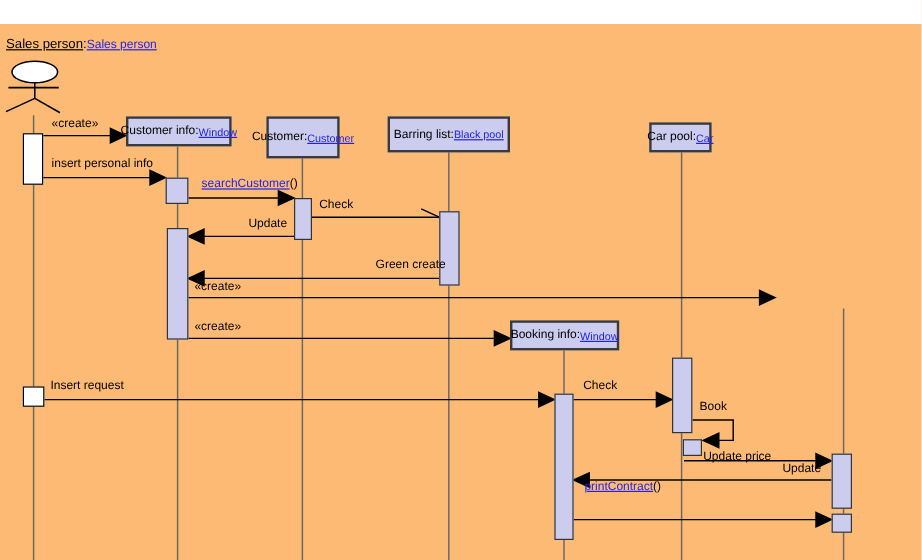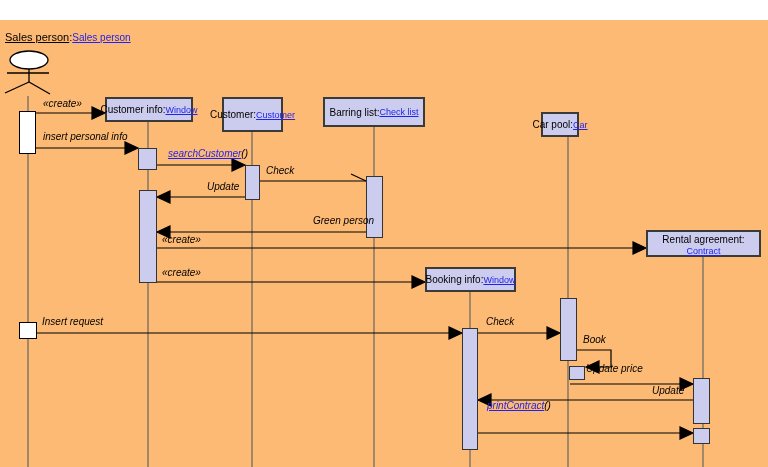--- a/index.html
+++ b/index.html
@@ -7,21 +7,21 @@
           font-family:"Liberation Sans",sans-serif;color:#000;margin-top:20px;}
   svg.layer{position:absolute;left:0;top:0;z-index:1;}
   .act{position:absolute;background:#ccccee;border:1px solid #333;z-index:2;box-sizing:border-box;}
   .act-white{position:absolute;background:#ffffff;border:1px solid #000;z-index:2;box-sizing:border-box;}
   .obj{position:absolute;background:#ccccee;border:2px solid #3a3a3a;z-index:3;box-sizing:border-box;
        display:flex;align-items:center;justify-content:center;white-space:nowrap;overflow:visible;}
   .obj.two-line{flex-direction:column;line-height:1.05;}
   .oname{font-size:10px;color:#000;}
   .osep{font-size:10px;color:#000;}
   .olink{font-size:9px;text-decoration:underline;color:#2222ee;cursor:pointer;}
-  .lbl{position:absolute;font-size:10px;color:#000;z-index:4;white-space:nowrap;line-height:1;font-style:italic;}
+  .lbl{position:absolute;font-size:10px;color:#000;z-index:4;white-space:nowrap;line-height:1;}
   .lbl .mlink{color:#2222ee;text-decoration:underline;cursor:pointer;}
   #title{position:absolute;left:5px;top:7px;z-index:4;white-space:nowrap;}
   #title .tname{font-size:11px;text-decoration:underline;color:#000;}
   #title .tsep{font-size:11px;color:#000;}
   #title .tlink{font-size:10px;text-decoration:underline;color:#2222ee;cursor:pointer;}
 </style>
 </head>
 <body>
 
 <div id="canvas">
@@ -114,45 +114,41 @@
       <a class="olink">Window</a>
     </div>
   <div class="obj" style="left:222px;top:77px;width:61px;height:35px">
       <span class="oname">Customer</span>
       <span class="osep">:</span>
       <a class="olink">Customer</a>
     </div>
   <div class="obj" style="left:323px;top:77px;width:102px;height:30px">
       <span class="oname">Barring list</span>
       <span class="osep">:</span>
-      <a class="olink">Check list</a>
+      <a class="olink">Black pool</a>
     </div>
-  <div class="obj" style="left:541px;top:92px;width:38px;height:25px">
+  <div class="obj" style="left:541px;top:82px;width:52px;height:25px">
       <span class="oname">Car pool</span>
       <span class="osep">:</span>
       <a class="olink">Car</a>
     </div>
   <div class="obj" style="left:425px;top:247px;width:91px;height:25px">
       <span class="oname">Booking info</span>
       <span class="osep">:</span>
       <a class="olink">Window</a>
     </div>
-  <div class="obj two-line" style="left:646px;top:210px;width:115px;height:27px">
-      <span><span class="oname">Rental agreement</span><span class="osep">:</span></span>
-      <a class="olink">Contract</a>
-    </div>
 
   <div class="lbl" style="left:43px;top:79px">«create»</div>
   <div class="lbl" style="left:43px;top:112px">insert personal info</div>
   <div class="lbl" style="left:168px;top:129px"><a class="mlink">searchCustomer</a><span>()</span></div>
   <div class="lbl" style="left:266px;top:146px">Check</div>
   <div class="lbl" style="left:207px;top:162px">Update</div>
-  <div class="lbl" style="left:313px;top:196px">Green person</div>
+  <div class="lbl" style="left:313px;top:196px">Green create</div>
   <div class="lbl" style="left:162px;top:215px">«create»</div>
   <div class="lbl" style="left:162px;top:248px">«create»</div>
   <div class="lbl" style="left:42px;top:297px">Insert request</div>
   <div class="lbl" style="left:486px;top:297px">Check</div>
   <div class="lbl" style="left:583px;top:315px">Book</div>
-  <div class="lbl" style="left:586px;top:344px">Update price</div>
+  <div class="lbl" style="left:586px;top:356px">Update price</div>
   <div class="lbl" style="left:652px;top:366px">Update</div>
   <div class="lbl" style="left:487px;top:381px"><a class="mlink">printContract</a><span>()</span></div>
 
 </div>
 
 </body></html>

